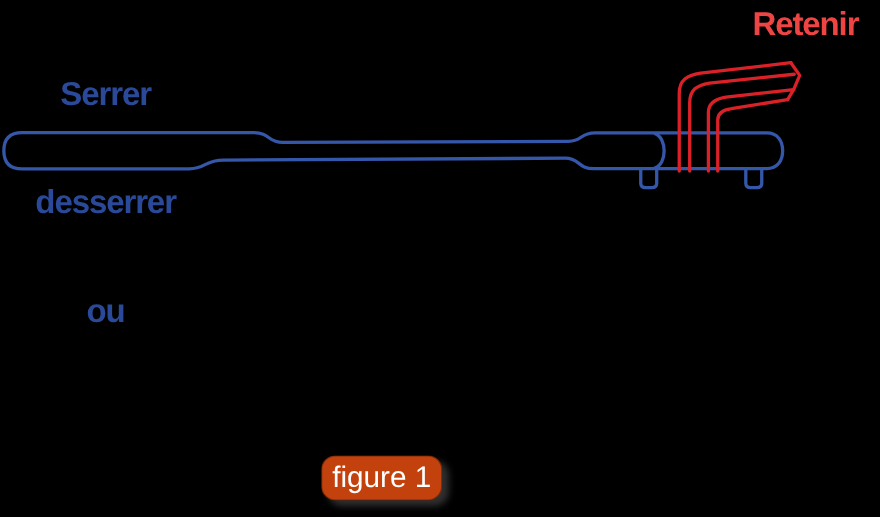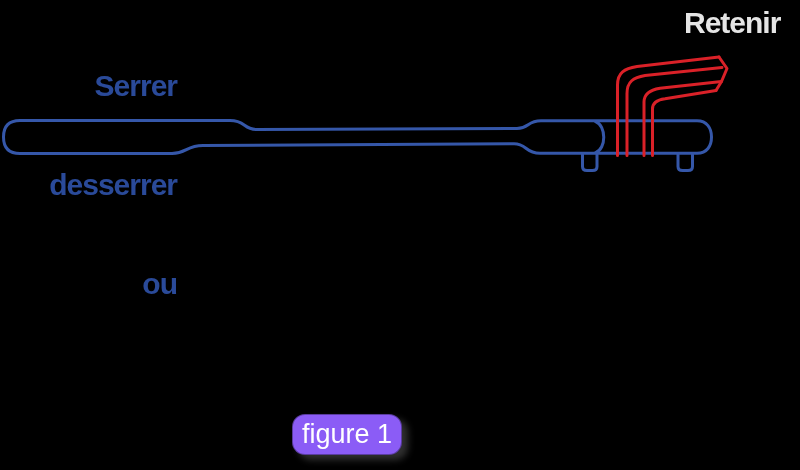--- a/index.html
+++ b/index.html
@@ -5,21 +5,21 @@
   html,body { margin:0; padding:0; background:#000; }
   .stage {
     position:relative;
     width:800px; height:470px;
     overflow:hidden;
     font-family:"Liberation Sans", sans-serif;
   }
   .lbl { position:absolute; font-weight:bold; letter-spacing:-1px; white-space:pre; }
   .lbl-tighten {
     left:15px; top:3px; width:162px;
-    text-align:right;
+    text-align:center;
     font-size:30px; line-height:33px;
   }
   .lbl-hold {
     left:684px; top:6px;
     font-size:30px; line-height:34px;
   }
   svg.diagram { position:absolute; left:0; top:0; }
   svg.diagram path { fill:none; stroke-width:3; stroke-linejoin:round; stroke-linecap:round; }
   .badge {
     position:absolute;
@@ -36,21 +36,21 @@
 <body>
 
 <div class="stage" style="background-color: rgb(0, 0, 0);">
 
   <div class="lbl lbl-tighten" style="color: rgb(42, 74, 153);">
     <div>Serrer</div>
     <div>desserrer</div>
     <div>ou</div>
   </div>
 
-  <div class="lbl lbl-hold" style="color: #e5e5e5;">Retenir</div>
+  <div class="lbl lbl-hold" style="color: #ef4444;">Retenir</div>
 
   <svg class="diagram" width="800" height="470" viewBox="0 0 800 470">
 
     <g>
       <path d="M 230,120.5 L 20,120.5 C 8,120.5 3.5,127.5 3.5,137
                C 3.5,146.5 8,153.5 20,153.5 L 172,153.5
                C 187,153.5 186,145.5 203,145.5 L 514,143.8
                C 527,143.8 525,153.3 540,153.3 L 697,153.3
                C 707,153.3 711.5,145.8 711.5,137
                C 711.5,128.2 707,120.8 697,120.8 L 541,120.8
@@ -65,17 +65,17 @@
 
     <g>
       <path d="M 617.5,155.5 L 617.5,85 C 617.5,72.5 624.5,68.5 637,66.5 L 719,57" style="stroke: rgb(218, 33, 40);"></path>
       <path d="M 627,155.5 L 627,93.5 C 627,81.5 633.5,77.5 645,75.5 L 722,67.5" style="stroke: rgb(218, 33, 40);"></path>
       <path d="M 644,155.5 L 644,102 C 644,93.5 650.5,89.8 660,88.2 L 721.5,81.5" style="stroke: rgb(218, 33, 40);"></path>
       <path d="M 652.5,155.5 L 652.5,109 C 652.5,102.5 657.5,99.8 665,98.8 L 716,90.5" style="stroke: rgb(218, 33, 40);"></path>
       <path d="M 719,57 L 727,68.5 L 721.5,81.5 L 716,90.5" style="stroke: rgb(218, 33, 40);"></path>
     </g>
   </svg>
 
-  <div class="badge" style="background-color: #8b5cf6;">
+  <div class="badge" style="background-color: #c2410c;">
     <span style="color: rgb(255, 255, 255);">figure 1</span>
   </div>
 
 </div>
 
 </body></html>

